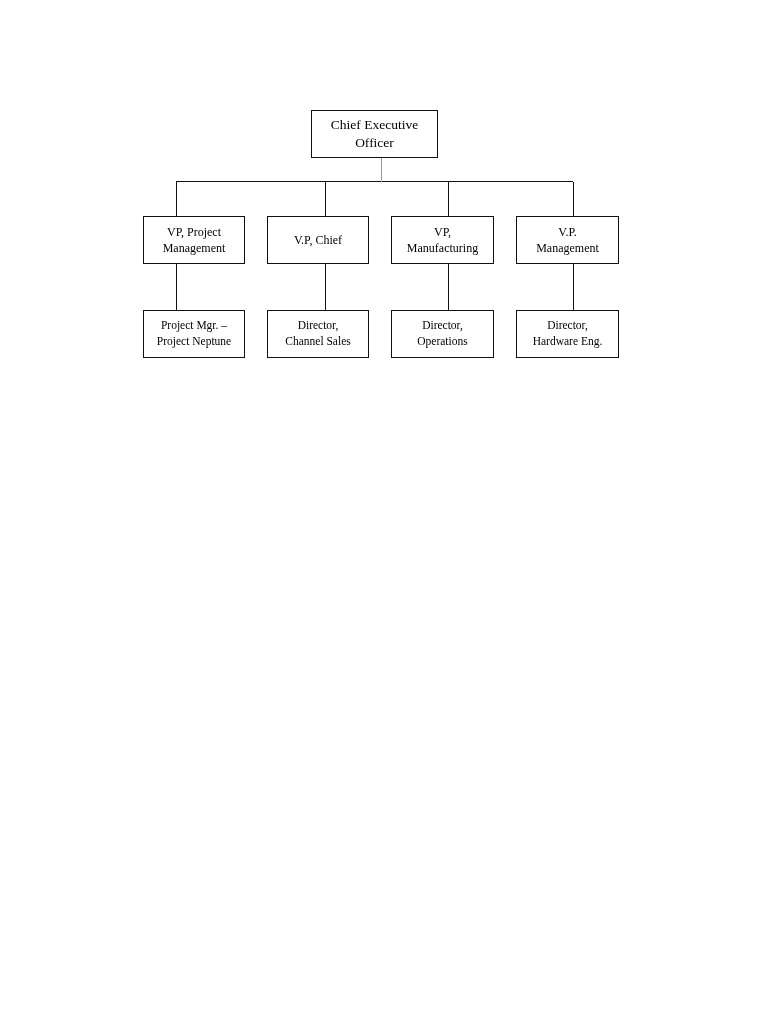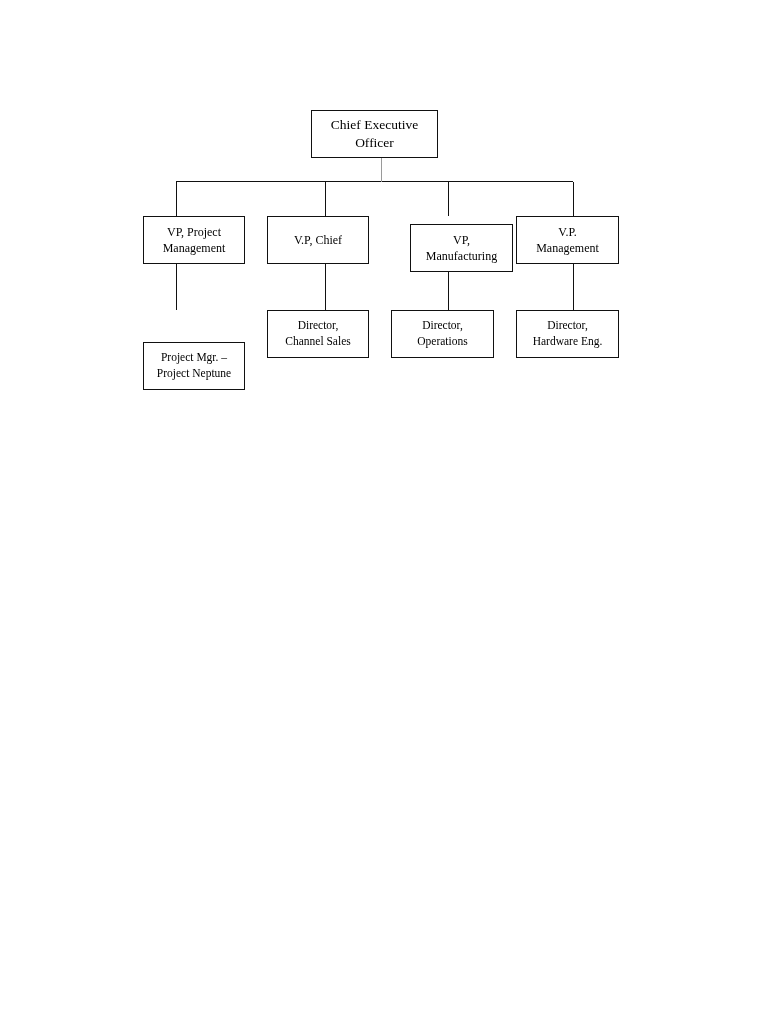--- a/index.html
+++ b/index.html
@@ -52,30 +52,30 @@
   }
 
   
   .node-l2 {
     top: 216px;
     height: 48px;
     font-size: 12px;
   }
   #node-vp-project-management { left: 143px; width: 102px; }
   #node-vp-sales              { left: 267px; width: 102px; }
-  #node-vp-manufacturing      { left: 410px; width: 103px; margin-top: 8px; }
+  #node-vp-manufacturing      { left: 391px; width: 103px; }
   #node-vp-engineering        { left: 516px; width: 103px; }
 
   
   .node-l3 {
     top: 310px;
     height: 48px;
     font-size: 11.5px;
   }
-  #node-project-mgr-neptune     { left: 143px; width: 102px; margin-top: 32px; }
+  #node-project-mgr-neptune     { left: 143px; width: 102px; }
   #node-director-channel-sales  { left: 267px; width: 102px; }
   #node-director-operations     { left: 391px; width: 103px; }
   #node-director-hardware-eng   { left: 516px; width: 103px; }
 
   
   .conn {
     position: absolute;
     z-index: 1;
   }
   .conn-v {

